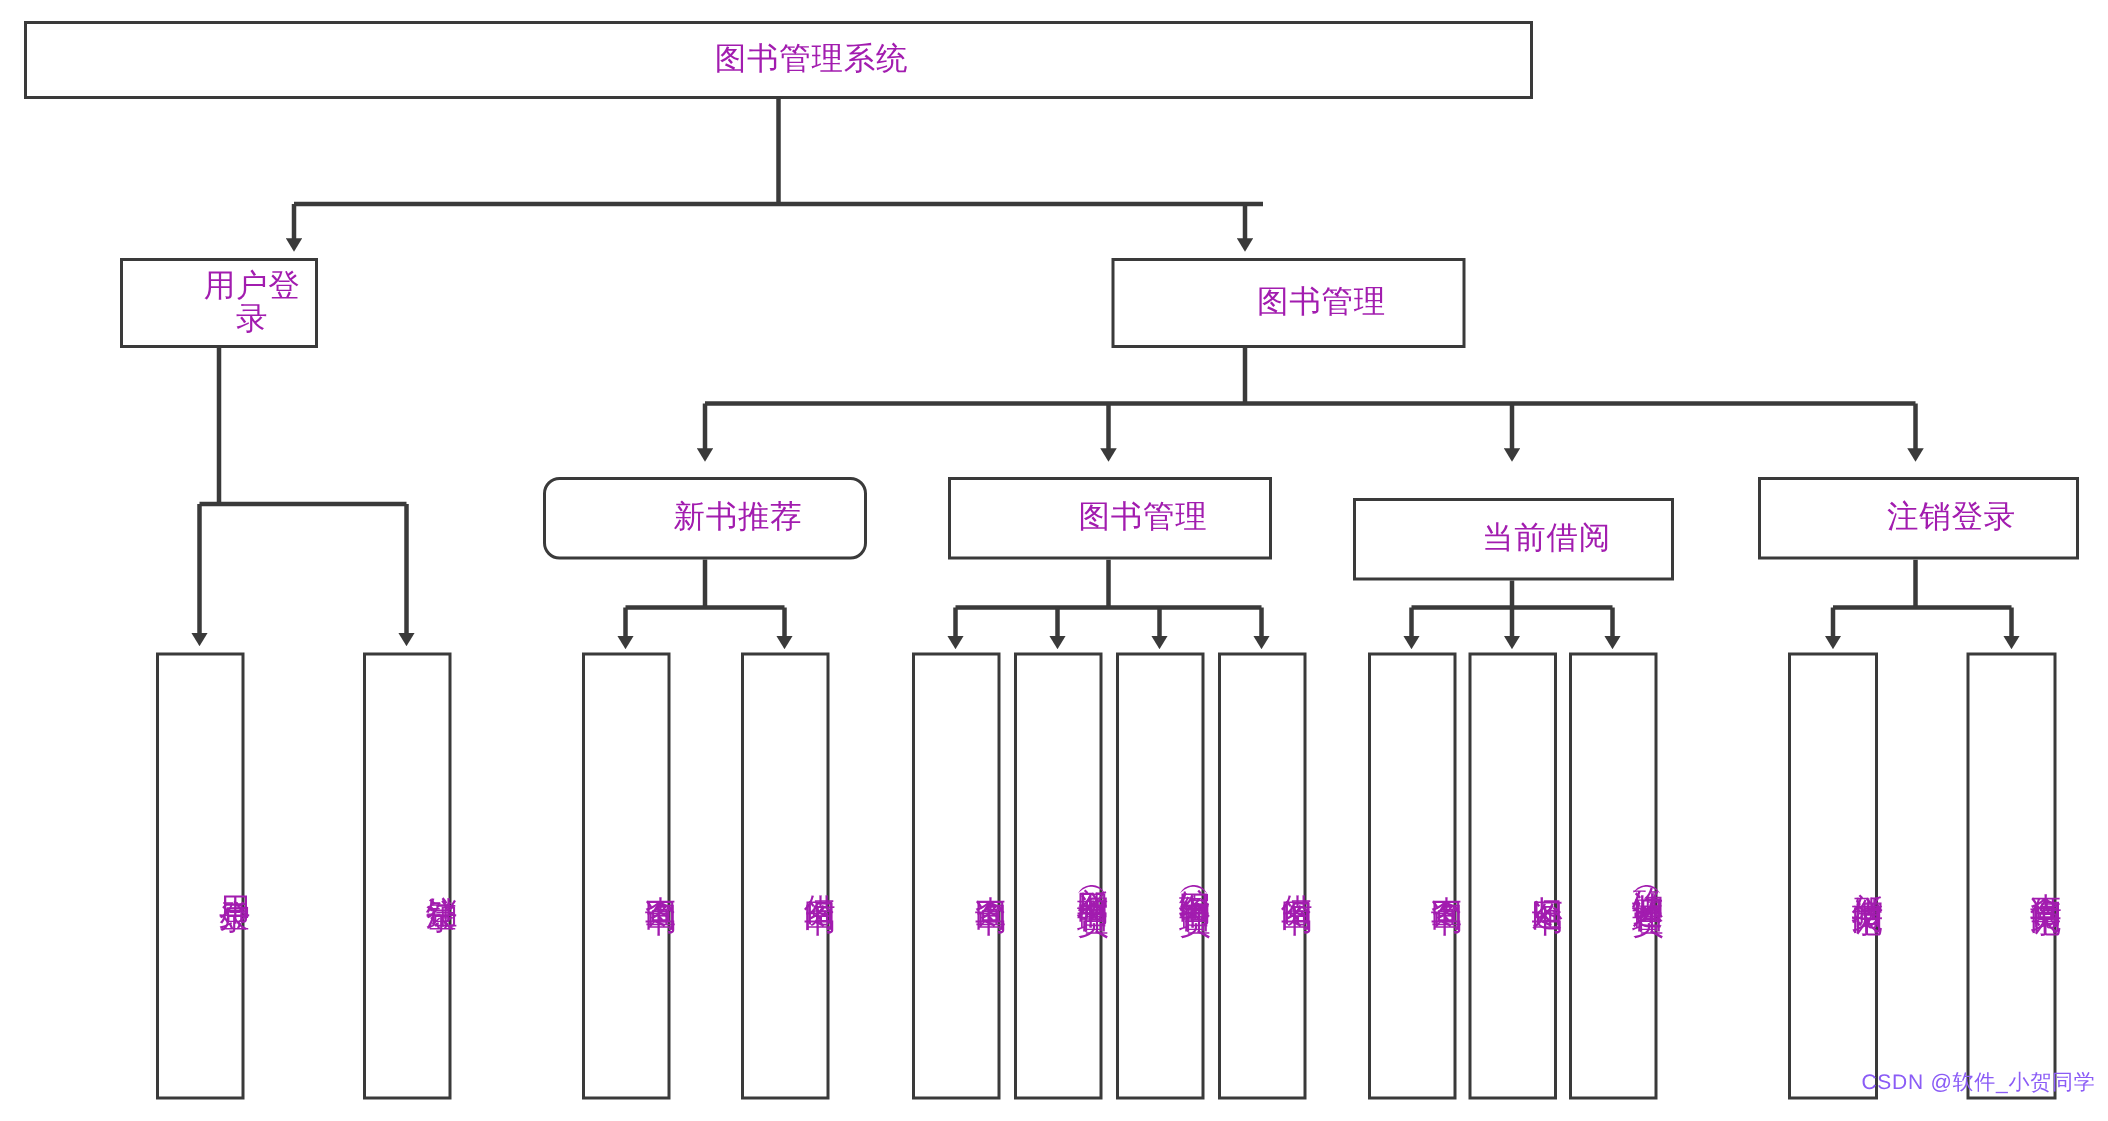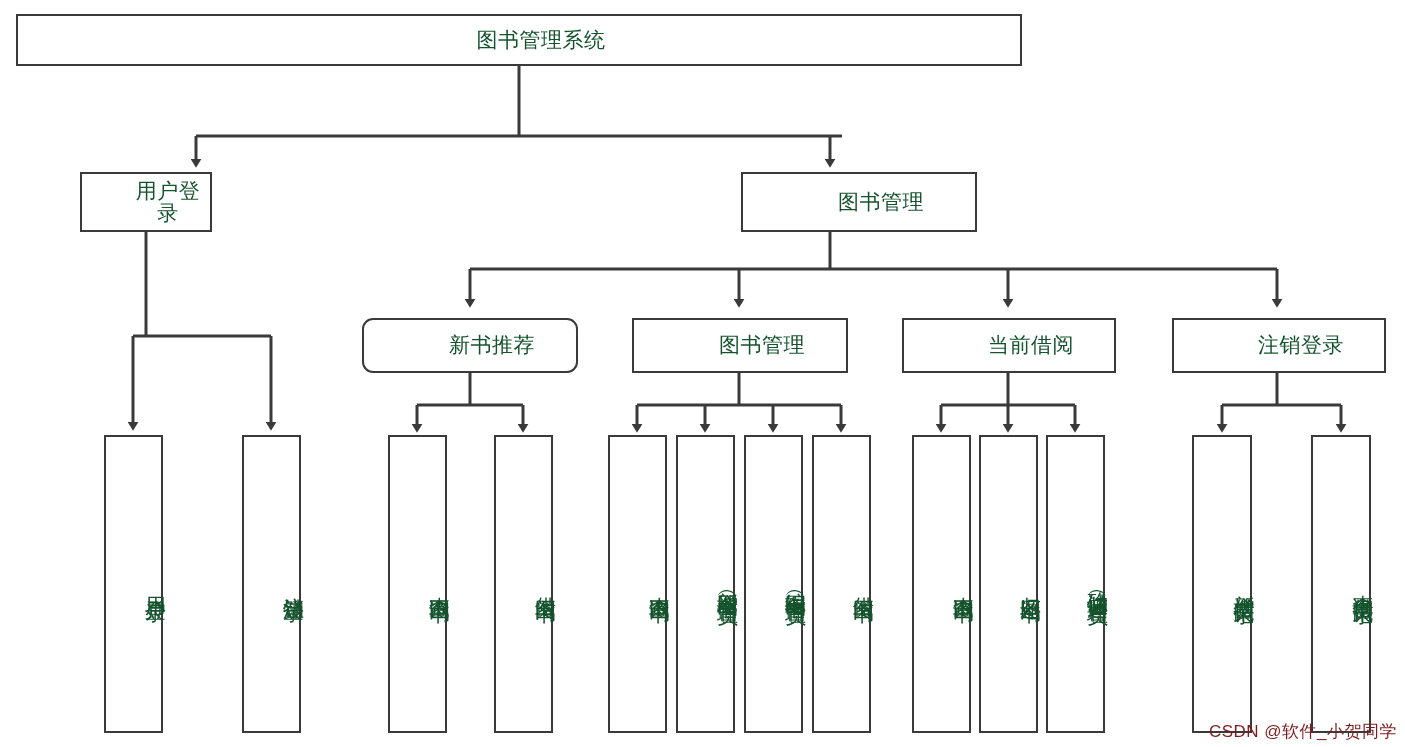--- a/index.html
+++ b/index.html
@@ -26,21 +26,21 @@
     pointer-events: none;
   }
   .node {
     position: absolute;
     box-sizing: border-box;
     background: #ffffff;
     border: 2px solid #3a3a3a;
     display: flex;
     align-items: center;
     justify-content: center;
-    color: #14532d;
+    color: #a21caf;
     padding-left: 44px;
   }
   .node .lbl {
     display: block;
     text-align: center;
     line-height: 1.05;
   }
   .node.horiz .lbl {
     font-size: 21px;
     letter-spacing: 0.5px;
@@ -52,23 +52,23 @@
   .node.vert .lbl {
     writing-mode: vertical-rl;
     text-orientation: upright;
     font-size: 21px;
     letter-spacing: 2px;
     white-space: nowrap;
   }
   #watermark {
     position: absolute;
     right: 8px;
-    bottom: 4px;
-    font-size: 17px;
-    color: #7f1d1d;
+    bottom: 16px;
+    font-size: 14px;
+    color: #8b5cf6;
     white-space: nowrap;
     letter-spacing: 0.5px;
   }
 </style>
 </head>
 <body>
 
 <div id="canvas">
 
   <svg class="edges" viewBox="0 0 1405 747" xmlns="http://www.w3.org/2000/svg">
@@ -137,21 +137,21 @@
   </div>
 
   <div class="node horiz" style="left:362px; top:318px; width:216px; height:55px;border-radius:11px;">
     <span class="lbl">新书推荐</span>
   </div>
 
   <div class="node horiz" style="left:632px; top:318px; width:216px; height:55px;">
     <span class="lbl">图书管理</span>
   </div>
 
-  <div class="node horiz" style="left:902px; top:318px; width:214px; height:55px;">
+  <div class="node horiz" style="left:902px; top:332px; width:214px; height:55px;">
     <span class="lbl">当前借阅</span>
   </div>
 
   <div class="node horiz" style="left:1172px; top:318px; width:214px; height:55px;">
     <span class="lbl">注销登录</span>
   </div>
 
   <div class="node vert" style="left:104px; top:435px; width:59px; height:298px;">
     <span class="lbl">用户登录</span>
   </div>

